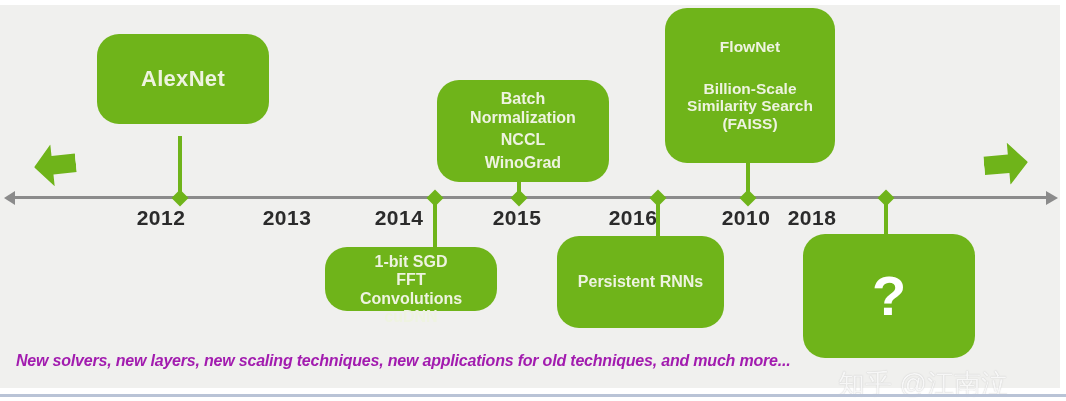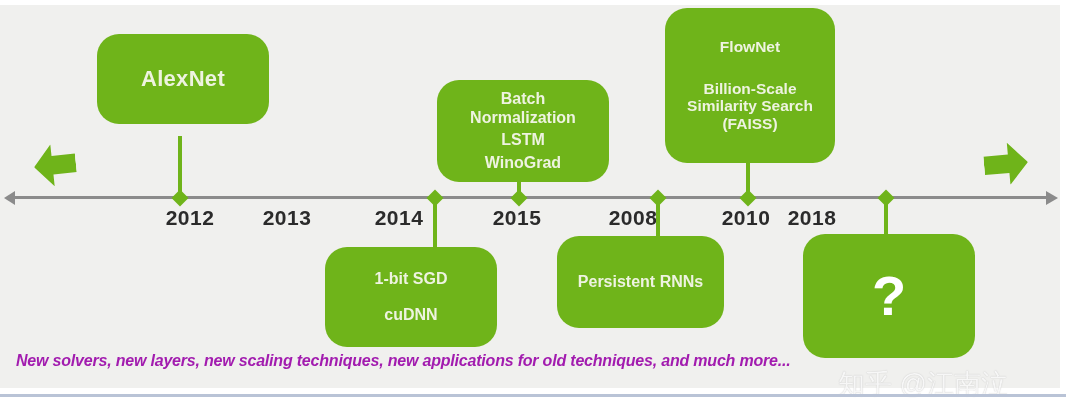--- a/index.html
+++ b/index.html
@@ -21,21 +21,21 @@
   }
   .nav-arrow.right{
     left:984px;top:143px;width:44px;height:42px;transform:rotate(-5deg);
     clip-path:polygon(100% 50%,56% 0%,56% 28%,0% 28%,0% 72%,56% 72%,56% 100%);
   }
   
   .year{
     position:absolute;top:206px;transform:translateX(-50%);
     font-size:21px;font-weight:600;color:#2b2b2b;letter-spacing:0.5px;white-space:nowrap;
   }
-  .y0{left:190px}.y1{left:287px}.y2{left:399px}.y3{left:517px}.y4{left:633px}.y5{left:746px}.y6{left:812px}
+  .y0{left:161px}.y1{left:287px}.y2{left:399px}.y3{left:517px}.y4{left:633px}.y5{left:746px}.y6{left:812px}
   
   .connector{position:absolute;width:4px;background:#6fb41a;}
   .cx-alexnet{left:178px;top:136px;height:62px;}
   .cx-batch{left:517px;top:159px;height:39px;}
   .cx-flownet{left:746px;top:163px;height:35px;}
   .cx-onebit{left:433px;top:198px;height:50px;}
   .cx-persistent{left:656px;top:198px;height:39px;}
   .cx-future{left:884px;top:198px;height:37px;}
   .diamond{position:absolute;width:12px;height:12px;background:#6fb41a;transform:rotate(45deg);top:191.5px;}
   .dx-alexnet{left:174px}.dx-batch{left:513px}.dx-flownet{left:742px}
@@ -43,21 +43,21 @@
   
   .box{
     position:absolute;background:#6fb41a;border-radius:22px;color:#eef3e0;
     display:flex;flex-direction:column;justify-content:space-evenly;align-items:center;
     text-align:center;font-weight:700;padding:6px 20px;box-sizing:border-box;
   }
   .bi{line-height:1.15;}
   .box-alexnet{left:97px;top:34px;width:172px;height:90px;font-size:22px;letter-spacing:0.3px;}
   .box-batch{left:437px;top:57px;width:172px;height:102px;font-size:16px;margin-top:23px;}
   .box-flownet{left:665px;top:8px;width:170px;height:155px;font-size:15.5px;}
-  .box-onebit{left:325px;top:247px;width:172px;height:100px;font-size:16px;}
+  .box-onebit{left:325px;top:247px;width:172px;height:64px;font-size:16px;}
   .box-persistent{left:557px;top:236px;width:167px;height:92px;font-size:16px;align-items:center;}
   .box-future{left:803px;top:234px;width:172px;height:124px;}
   .question-mark{font-size:56px;font-weight:700;color:#ffffff;line-height:1;}
   
   .tagline{
     position:absolute;left:16px;top:352px;width:1046px;
     font-size:16px;font-weight:700;font-style:italic;color:#a21caf;
     letter-spacing:-0.2px;white-space:nowrap;
   }
   .watermark{
@@ -78,21 +78,21 @@
   <div class="axis-head left"></div>
   <div class="axis-head right"></div>
 
   <div class="nav-arrow left"></div>
   <div class="nav-arrow right"></div>
 
   <div class="year y0">2012</div>
   <div class="year y1">2013</div>
   <div class="year y2">2014</div>
   <div class="year y3">2015</div>
-  <div class="year y4">2008</div>
+  <div class="year y4">2016</div>
   <div class="year y5">2010</div>
   <div class="year y6">2018</div>
 
   <div class="connector cx-alexnet"></div>
   <div class="connector cx-batch"></div>
   <div class="connector cx-flownet"></div>
   <div class="connector cx-onebit"></div>
   <div class="connector cx-persistent"></div>
   <div class="connector cx-future"></div>
 
@@ -102,31 +102,32 @@
   <div class="diamond dx-persistent"></div>
   <div class="diamond dx-flownet"></div>
   <div class="diamond dx-future"></div>
 
   <div class="box box-alexnet">
     <div class="bi">AlexNet</div>
   </div>
 
   <div class="box box-batch">
     <div class="bi">Batch Normalization</div>
-    <div class="bi">LSTM</div>
+    <div class="bi">NCCL</div>
     <div class="bi">WinoGrad</div>
   </div>
 
   <div class="box box-flownet">
     <div class="bi">FlowNet</div>
     <div class="bi">Billion-Scale Similarity Search (FAISS)</div>
   </div>
 
   <div class="box box-onebit">
     <div class="bi">1-bit SGD</div>
+    <div class="bi">FFT Convolutions</div>
     <div class="bi">cuDNN</div>
   </div>
 
   <div class="box box-persistent">
     <div class="bi">Persistent RNNs</div>
   </div>
 
   <div class="box box-future">
     <div class="bi question-mark">?</div>
   </div>

